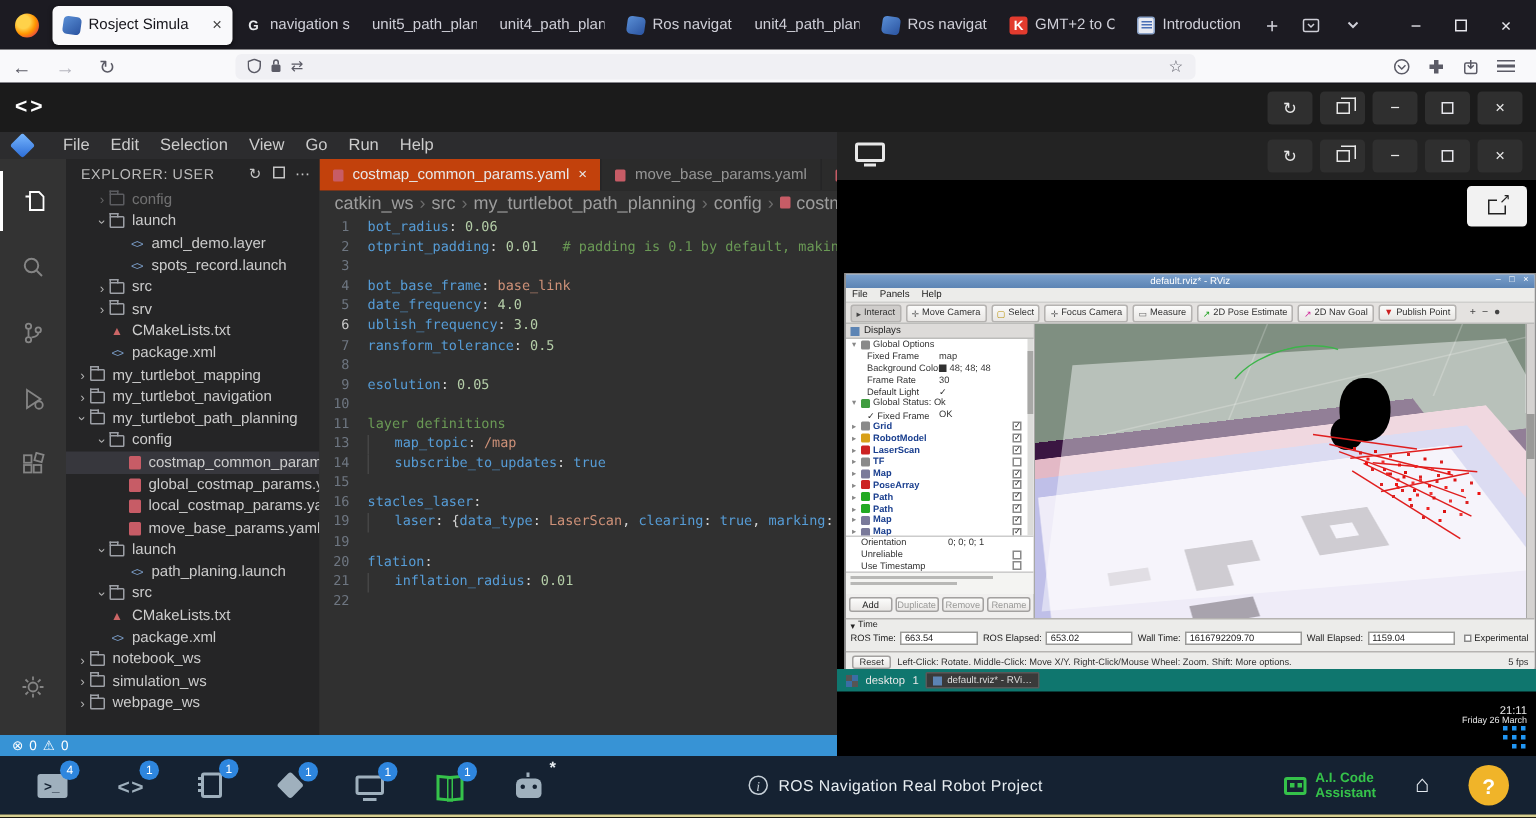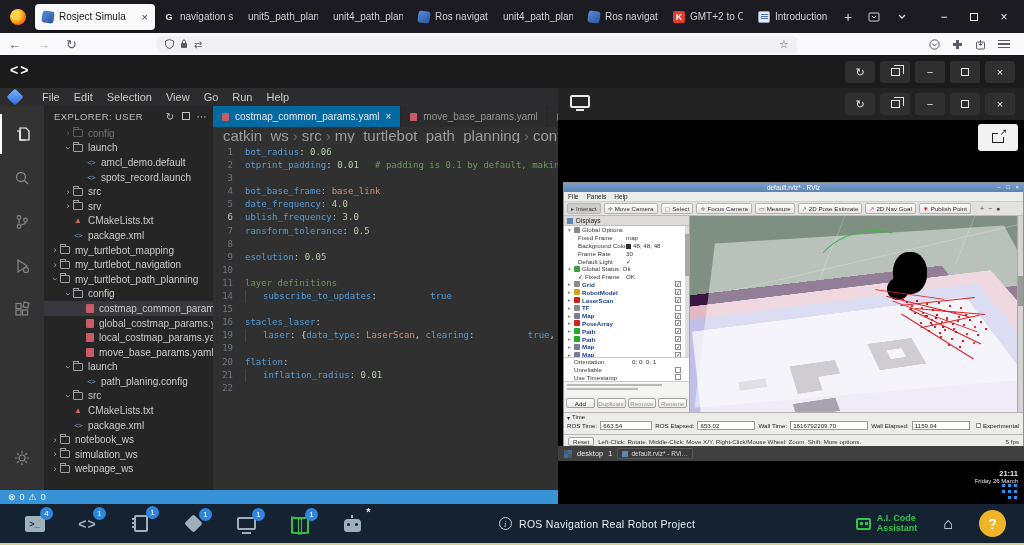--- a/index.html
+++ b/index.html
@@ -71,34 +71,34 @@
   .fico.folder { width:10px; height:8px; border:1px solid #9da0a6; border-radius:1px; position:relative; }
   .fico.folder::before { content:""; position:absolute; left:-1px; top:-3px; width:4px; height:2px; border:1px solid #9da0a6; border-bottom:none; }
   .fico.yaml { background:#c75c66; border-radius:1px; width:8px; height:9px; }
   .fico.xml { color:#7a9cc6; font-size:8px; letter-spacing:-1px; }
   .fico.warn { color:#cc6666; font-size:8px; }
   .fico.file { width:7px; height:9px; border:1px solid #9da0a6; border-radius:1px; }
 
   .editor { position:absolute; left:213px; top:18px; width:349px; height:384px; background:#303030; overflow:hidden; }
   .etabs { display:flex; height:21px; background:#252526; }
   .etab { display:flex; align-items:center; gap:6px; padding:0 9px; font-size:10px; color:#969696; background:#2b2b2b; margin-right:1px; white-space:nowrap; flex:none; }
-  .etab.active { background:#0369a1; color:#e8e8e8; }
+  .etab.active { background:#c2410c; color:#e8e8e8; }
   .etab .x { font-size:10px; }
-  .crumbs { height:16px; display:flex; align-items:center; gap:4px; padding-left:10px; color:#9d9d9d; font-size:15px; white-space:nowrap; overflow:hidden; }
+  .crumbs { height:16px; display:flex; align-items:center; gap:4px; padding-left:10px; color:#9d9d9d; font-size:12px; white-space:nowrap; overflow:hidden; }
   .crumbs .ci { flex:none; }
   .crumbs .sep { color:#6d6d6d; }
   .crumb-yaml { width:7px; height:8px; background:#c75c66; border-radius:1px; flex:none; }
   .codearea { position:relative; padding-top:3px; font-family:"DejaVu Sans Mono", monospace; font-size:9px; }
   .cline { display:flex; height:13.1px; line-height:13.1px; }
   .cline .num { width:32px; text-align:right; color:#6e7681; flex:none; padding-right:12px; }
   .cline .num.on { color:#c8c8c8; }
   .cline .txt { white-space:pre; }
   .guide { display:inline-block; width:18px; border-left:1px solid #454545; height:13px; vertical-align:top; }
   .tk-k { color:#569cd6; } .tk-num { color:#b5cea8; } .tk-s { color:#ce9178; }
-  .tk-kw { color:#569cd6;margin-left:48px; } .tk-c { color:#6a9955; } .tk-p { color:#d4d4d4; }
+  .tk-kw { color:#569cd6; } .tk-c { color:#6a9955; } .tk-p { color:#d4d4d4; }
 
   .vstatus { position:absolute; left:0; top:490px; width:562px; height:14px; background:#3793d5; color:#fff; font-size:9px; display:flex; align-items:center; gap:4px; padding-left:8px; z-index:3; }
 
   
   .remote { position:absolute; left:558px; top:88px; width:466px; height:416px; background:#000; z-index:5; }
   .rtitle { position:absolute; left:0; top:0; width:466px; height:32px; background:#232323; }
   .mon-ico { position:absolute; left:12px; top:7px; width:20px; height:13px; border:2px solid #e8e8e8; border-radius:2px; }
   .mon-ico::after{ content:""; position:absolute; left:4px; bottom:-5px; width:8px; height:2px; background:#e8e8e8; box-shadow:0 1.5px 0 0 #e8e8e8 inset; }
   .popout { position:absolute; left:420px; top:36px; width:40px; height:27px; background:#f2f2f2; border-radius:3px; display:flex; align-items:center; justify-content:center; }
   .popout .pi { position:relative; width:12px; height:10px; border:1.5px solid #222; }
@@ -160,26 +160,26 @@
   .rv-time { height:22px; background:#ececea; border-top:1px solid #b5b3b1; }
   .rv-timehead { height:8px; font-size:6px; color:#222; display:flex; align-items:center; gap:2px; padding-left:3px; }
   .rv-timerow { display:flex; align-items:center; gap:3px; padding-left:3px; font-size:6.2px; color:#222; position:relative; }
   .tfield { height:9px; background:#fff; border:1px solid #9a9a98; font-size:6.2px; color:#222; display:flex; align-items:center; padding-left:2px; }
   .exp-check { position:absolute; right:4px; display:flex; gap:2px; align-items:center; }
   .exp-check i { width:5px; height:5px; border:1px solid #8a8a8a; background:#fff; }
   .rv-status { height:13px; background:#ececea; border-top:1px solid #b5b3b1; display:flex; align-items:center; gap:4px; font-size:6.2px; color:#333; padding:0 4px; }
   .rv-status .rbtn { border:1px solid #a3a1a0; background:linear-gradient(#fbfbfa,#e8e6e4); border-radius:2px; padding:0 4px; height:9px; display:flex; align-items:center; }
   .rv-status .fps { margin-left:auto; }
 
-  .dtaskbar { position:absolute; left:0; top:358px; width:466px; height:15px; background:#404040; display:flex; align-items:center; gap:5px; padding:0 6px; }
+  .dtaskbar { position:absolute; left:0; top:358px; width:466px; height:15px; background:#0f766e; display:flex; align-items:center; gap:5px; padding:0 6px; }
   .pager { width:8px; height:8px; background:conic-gradient(#3a6ea5 0 25%, #555 0 50%, #3a6ea5 0 75%, #555 0); flex:none; }
   .dtaskbar .dlab { color:#e8e8e8; font-size:7.5px; }
   .dwin { height:11px; background:#3a3a3a; border:1px solid #585858; border-radius:1px; color:#ddd; font-size:6.5px; display:flex; align-items:center; padding:0 4px; gap:3px; max-width:120px; overflow:hidden; white-space:nowrap; }
   .dclock { margin-left:auto; text-align:right; color:#e8e8e8; line-height:1.05; }
-  .dclock .t { font-size:7.5px; font-weight:bold;margin-top:48px; }
+  .dclock .t { font-size:7.5px; font-weight:normal;margin-top:48px; }
   .dclock .d { font-size:6px; }
   .bluedots { position:absolute; left:444px; top:396px; width:3px; height:3px; background:#2196f3;
      box-shadow:6px 0 #2196f3, 12px 0 #2196f3, 0 6px #2196f3, 6px 6px #2196f3, 12px 6px #2196f3, 6px 12px #2196f3, 12px 12px #2196f3; }
 
   
   .appbar { position:absolute; left:0; top:504px; width:1024px; height:39px; background:#152232; display:flex; align-items:center; z-index:8; }
   .app-item { position:relative; width:53px; display:flex; justify-content:center; }
   .badge { position:absolute; top:-9px; right:8px; min-width:13px; height:13px; border-radius:50%; background:#2e86de; color:#fff; font-size:8px; display:flex; align-items:center; justify-content:center; }
   .badge.star { background:transparent; color:#e8eef2; font-size:11px; font-weight:bold; top:-10px; right:4px; }
   .gi { color:#9fb0bd; }
@@ -400,21 +400,21 @@
             <span>config</span>
           </div>
           <div class="trow" style="padding-left: 19px;">
             <span class="chev open">›</span>
             <span class="fico folder"></span>
             <span>launch</span>
           </div>
           <div class="trow" style="padding-left: 32px;">
             <span class="chev"></span>
             <span class="fico xml">&lt;&gt;</span>
-            <span>amcl_demo.default</span>
+            <span>amcl_demo.layer</span>
           </div>
           <div class="trow" style="padding-left: 32px;">
             <span class="chev"></span>
             <span class="fico xml">&lt;&gt;</span>
             <span>spots_record.launch</span>
           </div>
           <div class="trow" style="padding-left: 19px;">
             <span class="chev">›</span>
             <span class="fico folder"></span>
             <span>src</span>
@@ -475,21 +475,21 @@
             <span>move_base_params.yaml</span>
           </div>
           <div class="trow" style="padding-left: 19px;">
             <span class="chev open">›</span>
             <span class="fico folder"></span>
             <span>launch</span>
           </div>
           <div class="trow" style="padding-left: 32px;">
             <span class="chev"></span>
             <span class="fico xml">&lt;&gt;</span>
-            <span>path_planing.config</span>
+            <span>path_planing.launch</span>
           </div>
           <div class="trow" style="padding-left: 19px;">
             <span class="chev open">›</span>
             <span class="fico folder"></span>
             <span>src</span>
           </div>
           <div class="trow" style="padding-left: 19px;">
             <span class="chev"></span>
             <span class="fico warn">▲</span>
             <span>CMakeLists.txt</span>
@@ -580,20 +580,24 @@
             <span class="num">9</span>
             <span class="txt"><span class="tk-k">esolution</span><span class="tk-p">: </span><span class="tk-num">0.05</span></span>
           </div>
           <div class="cline">
             <span class="num">10</span>
             <span class="txt"></span>
           </div>
           <div class="cline">
             <span class="num">11</span>
             <span class="txt"><span class="tk-c">layer definitions</span></span>
+          </div>
+          <div class="cline">
+            <span class="num">13</span>
+            <span class="txt"><span class="guide"></span><span class="tk-k">map_topic</span><span class="tk-p">: </span><span class="tk-s">/map</span></span>
           </div>
           <div class="cline">
             <span class="num">14</span>
             <span class="txt"><span class="guide"></span><span class="tk-k">subscribe_to_updates</span><span class="tk-p">: </span><span class="tk-kw">true</span></span>
           </div>
           <div class="cline">
             <span class="num">15</span>
             <span class="txt"></span>
           </div>
           <div class="cline">

